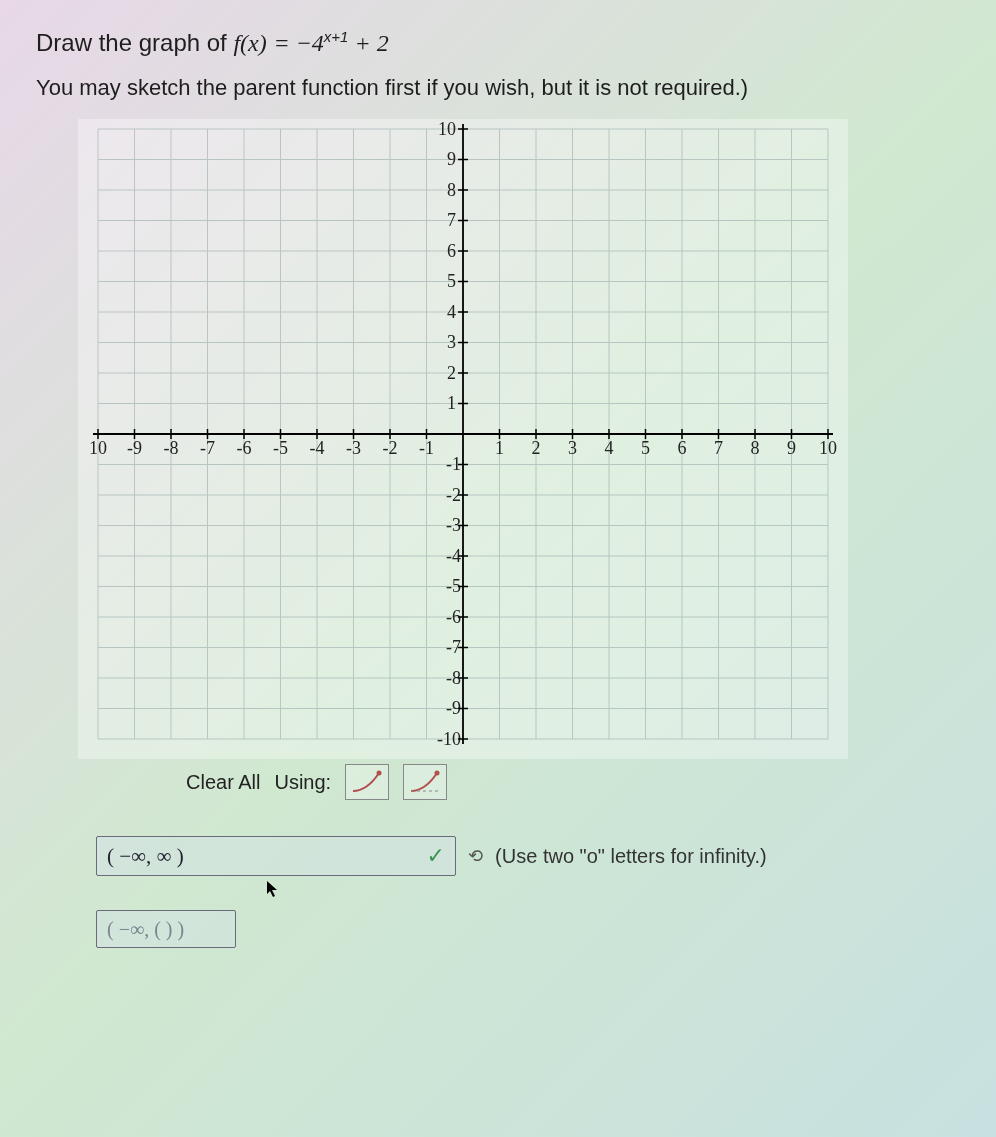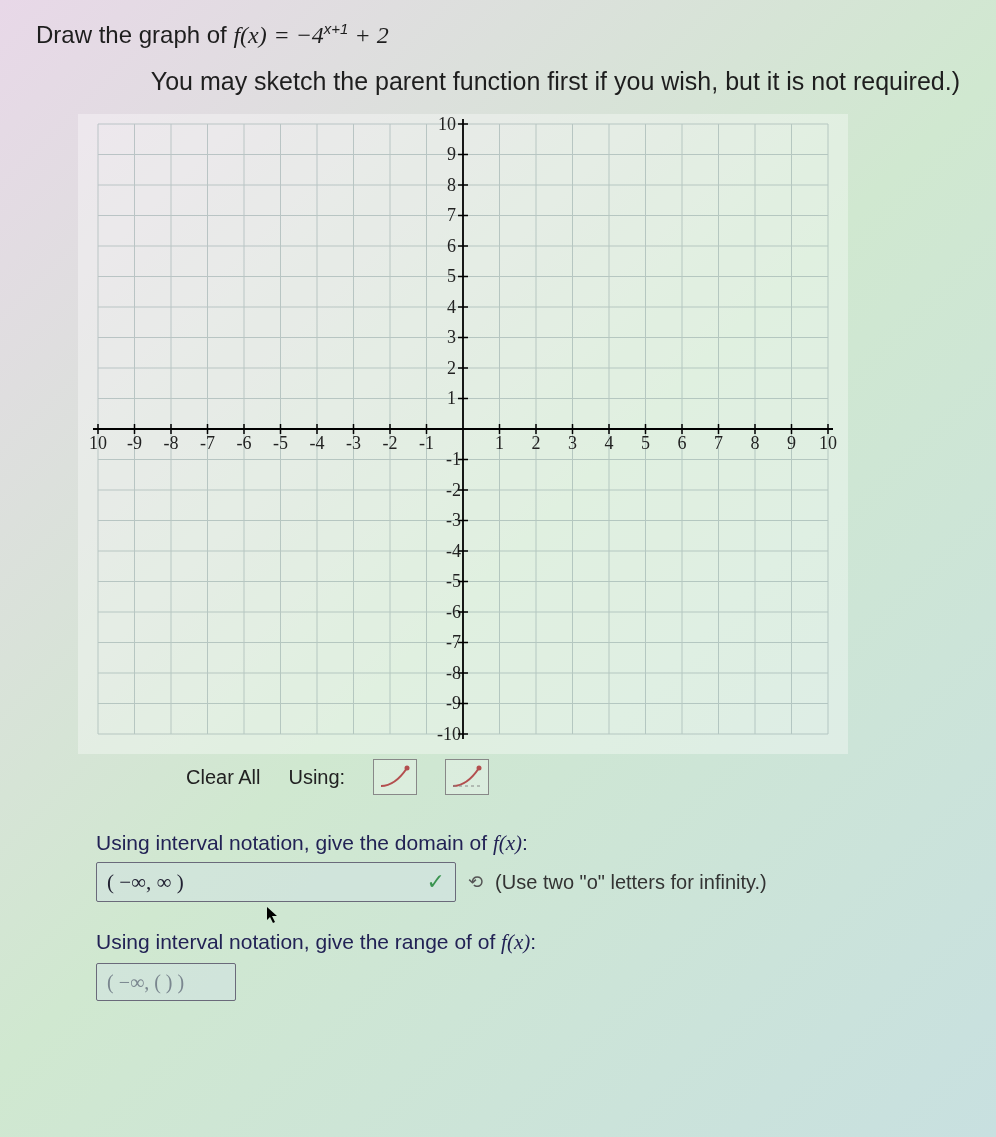--- a/index.html
+++ b/index.html
@@ -6,61 +6,60 @@
   body {
     margin: 0;
     padding: 0;
     font-family: Arial, sans-serif;
     background: linear-gradient(135deg, #e8d8e8 0%, #d0e8d0 50%, #c8e0e0 100%);
     width: 996px;
     height: 1137px;
     overflow: hidden;
   }
   .page {
-    padding: 20px 36px;
+    padding: 28px 36px;
     color: #2a2a2a;
   }
   .prompt-line1 {
     font-size: 24px;
     color: #1e1e1e;
     margin-bottom: 18px;
   }
   .math {
     font-family: 'Times New Roman', serif;
     font-style: italic;
   }
   .sup {
     font-size: 15px;
     font-style: italic;
     vertical-align: super;
   }
   .prompt-line2 {
-    font-size: 25px;
+    font-size: 22px;
     color: #1e1e1e;
     margin-bottom: 18px;
-    text-align: right;
   }
   .graph-wrap {
     width: 770px;
     height: 640px;
     background: rgba(255,255,255,0.35);
     position: relative;
     margin-left: 42px;
     margin-bottom: 5px;
   }
   .graph-svg { width: 100%; height: 100%; }
   .controls {
     margin-left: 150px;
     margin-top: 4px;
     margin-bottom: 36px;
     font-size: 20px;
     color: #222;
     display: flex;
     align-items: center;
-    gap: 28px;
+    gap: 14px;
   }
   .draw-btn {
     width: 44px;
     height: 36px;
     border: 1px solid #888;
     background: rgba(255,255,255,0.25);
     display: inline-flex;
     align-items: center;
     justify-content: center;
     cursor: pointer;
@@ -298,42 +297,32 @@
     <span class="draw-btn">
       <svg width="36" height="26">
         <path d="M 4 22 Q 18 22 30 4" stroke="#b34f4f" stroke-width="2" fill="none"></path>
         <circle cx="30" cy="4" r="2.5" fill="#b34f4f"></circle>
         <line x1="4" y1="22" x2="34" y2="22" stroke="#888" stroke-width="1" stroke-dasharray="3 3"></line>
       </svg>
     </span>
   </div>
 
   <div class="q-block">
-    <div class="q-text">
-      <span>Using interval notation, give the domain of </span>
-      <span class="math">f(x)</span><span>:</span>
-    </div>
     <div class="q-row">
       <div class="answer-field">
         <span>( −∞, ∞ )</span>
         <span class="check">✓</span>
       </div>
       <span class="retry-icon">⟲</span>
       <span class="infinity-note">(Use two "o" letters for infinity.)</span>
     </div>
     <div class="cursor-ptr">
       <svg width="14" height="18">
           <path d="M 1 1 L 1 14 L 4 11 L 7 17 L 9 16 L 6 10 L 11 10 Z" fill="#000"></path>
         </svg>
     </div>
   </div>
 
-  <div class="q-block" style="margin-top:-6px">
-    <div class="q-text">
-      <span>Using interval notation, give the range of of </span>
-      <span class="math">f(x)</span><span>:</span>
-    </div>
-  </div>
   <div class="second-answer">
     <span>( −∞, ( ) )</span>
   </div>
 
 </div>
 
 </body></html>

